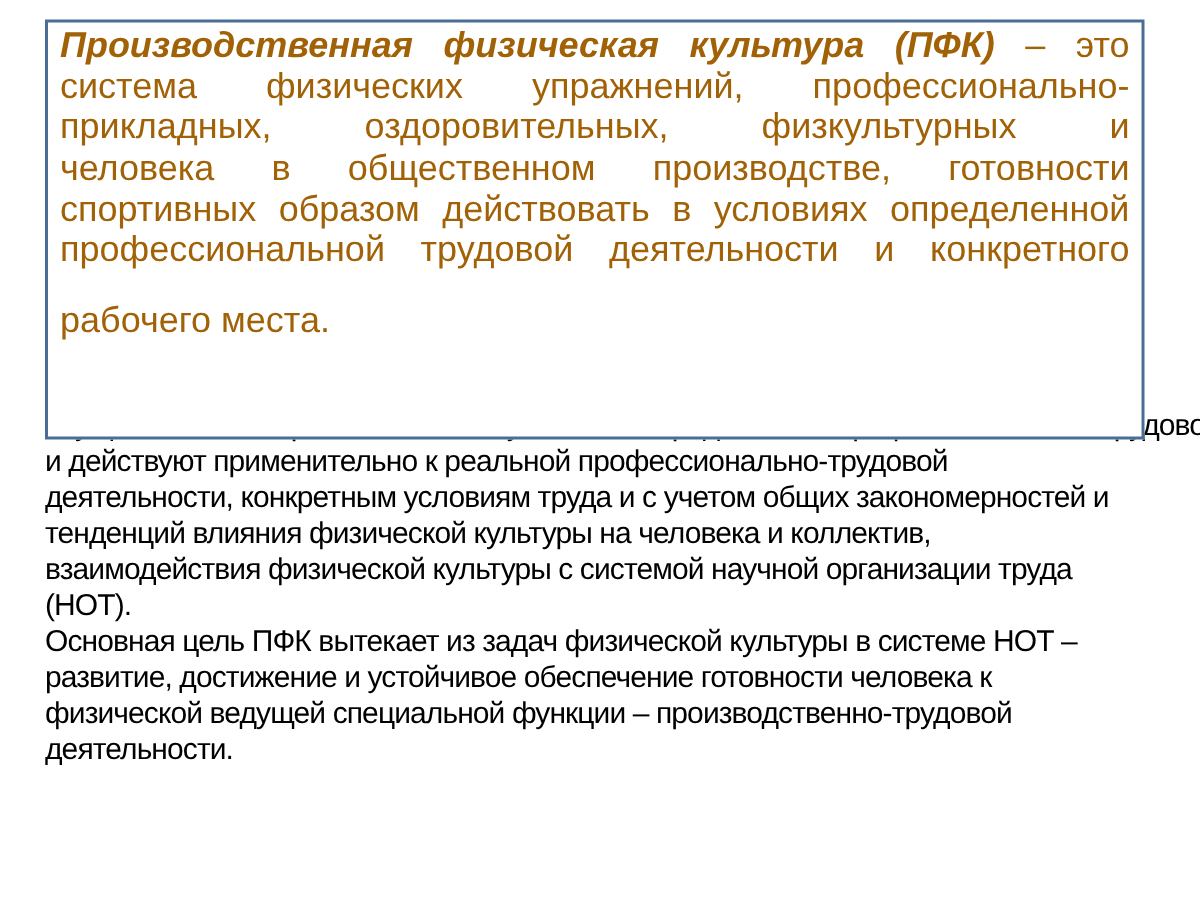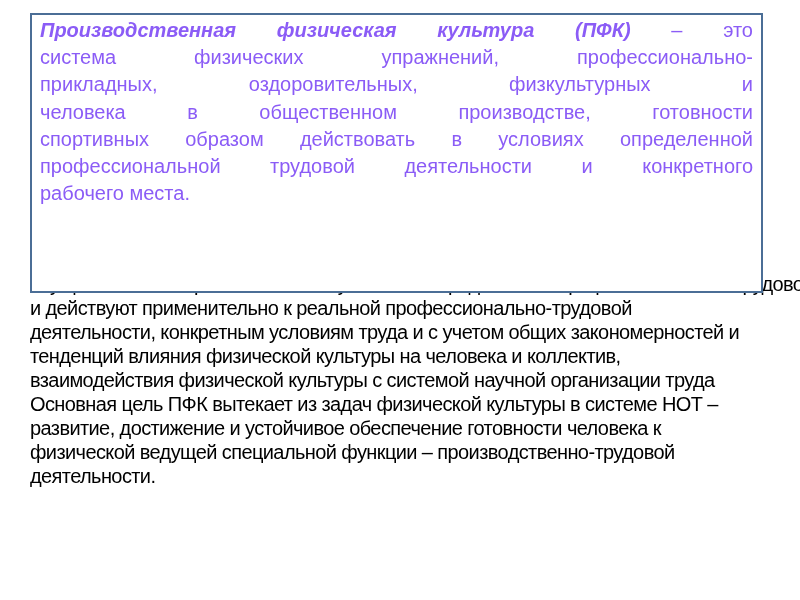--- a/index.html
+++ b/index.html
@@ -34,29 +34,30 @@
     top: 13px;
     width: 733px;
     height: 280px;
     box-sizing: border-box;
     background: #ffffff;
     border: 2px solid #4b6e96;
     padding: 2px 8px 0 8px;
     z-index: 2;
   }
   .dline {
-    font-size: 20px;
+    font-size: 24px;
     line-height: 27.2px;
-    color: #8b5cf6;
+    color: #a16207;
     text-align: justify;
     text-align-last: justify;
   }
   .dline.last {
     text-align: left;
     text-align-last: left;
+    margin-top: 20px;
   }
   .lead {
     font-weight: bold;
     font-style: italic;
   }
   .rest {
     font-weight: normal;
     font-style: normal;
   }
 </style>
@@ -64,20 +65,21 @@
 <body>
 
 <div class="slide">
 
   <div class="body-text">
     <div class="bline">осуществляемая применительно к условиям определенной профессиональной трудовой</div>
     <div class="bline">и действуют применительно к реальной профессионально-трудовой</div>
     <div class="bline">деятельности, конкретным условиям труда и с учетом общих закономерностей и</div>
     <div class="bline">тенденций влияния физической культуры на человека и коллектив,</div>
     <div class="bline">взаимодействия физической культуры с системой научной организации труда</div>
+    <div class="bline">(НОТ).</div>
     <div class="bline">Основная цель ПФК вытекает из задач физической культуры в системе НОТ –</div>
     <div class="bline">развитие, достижение и устойчивое обеспечение готовности человека к</div>
     <div class="bline">физической ведущей специальной функции – производственно-трудовой</div>
     <div class="bline">деятельности.</div>
   </div>
 
   <div class="def-box">
     <div class="dline">
       <span class="lead">Производственная физическая культура (ПФК)</span>
       <span class="rest">– это</span>

